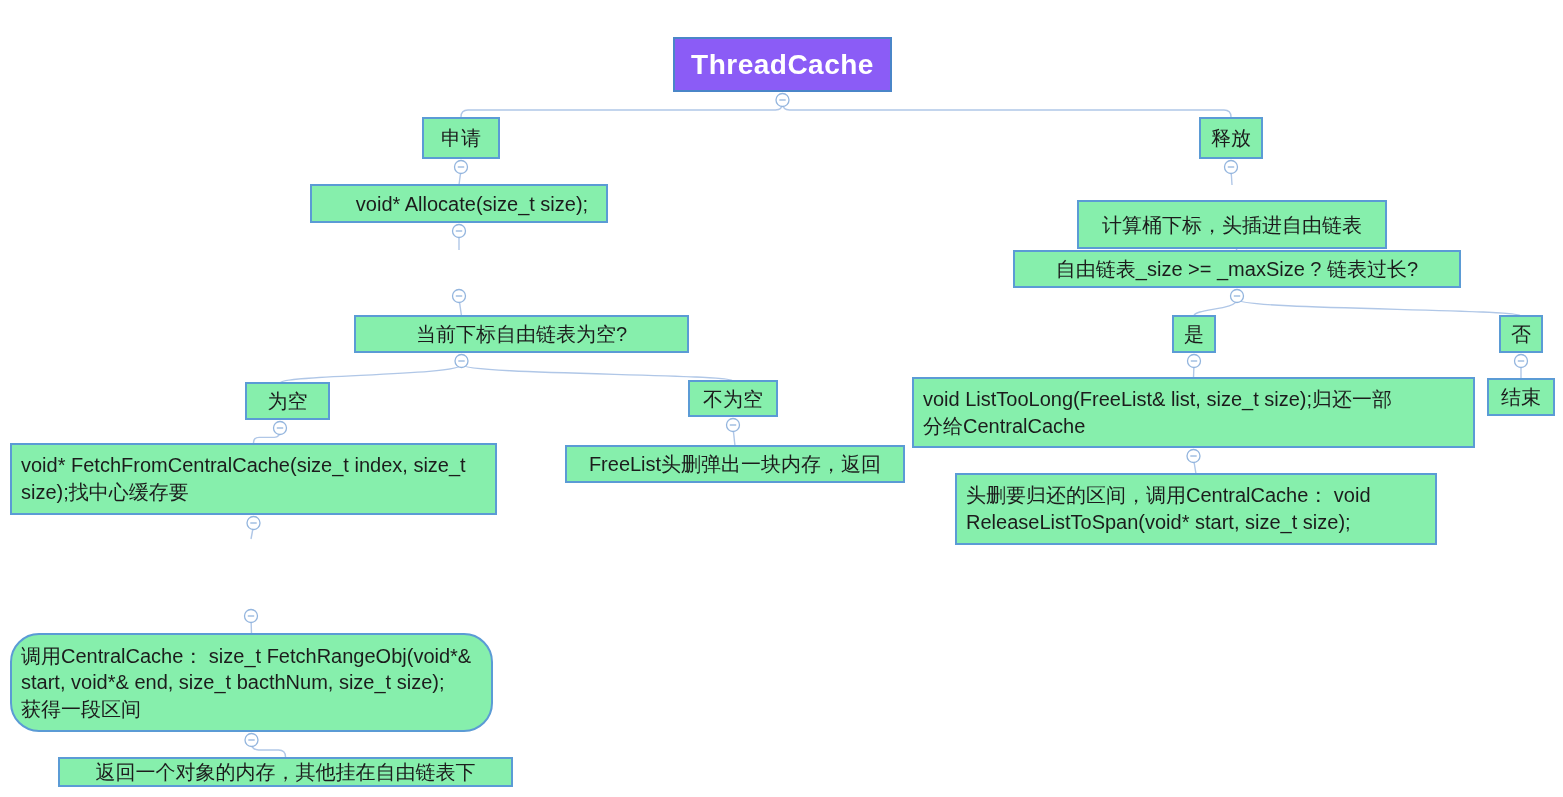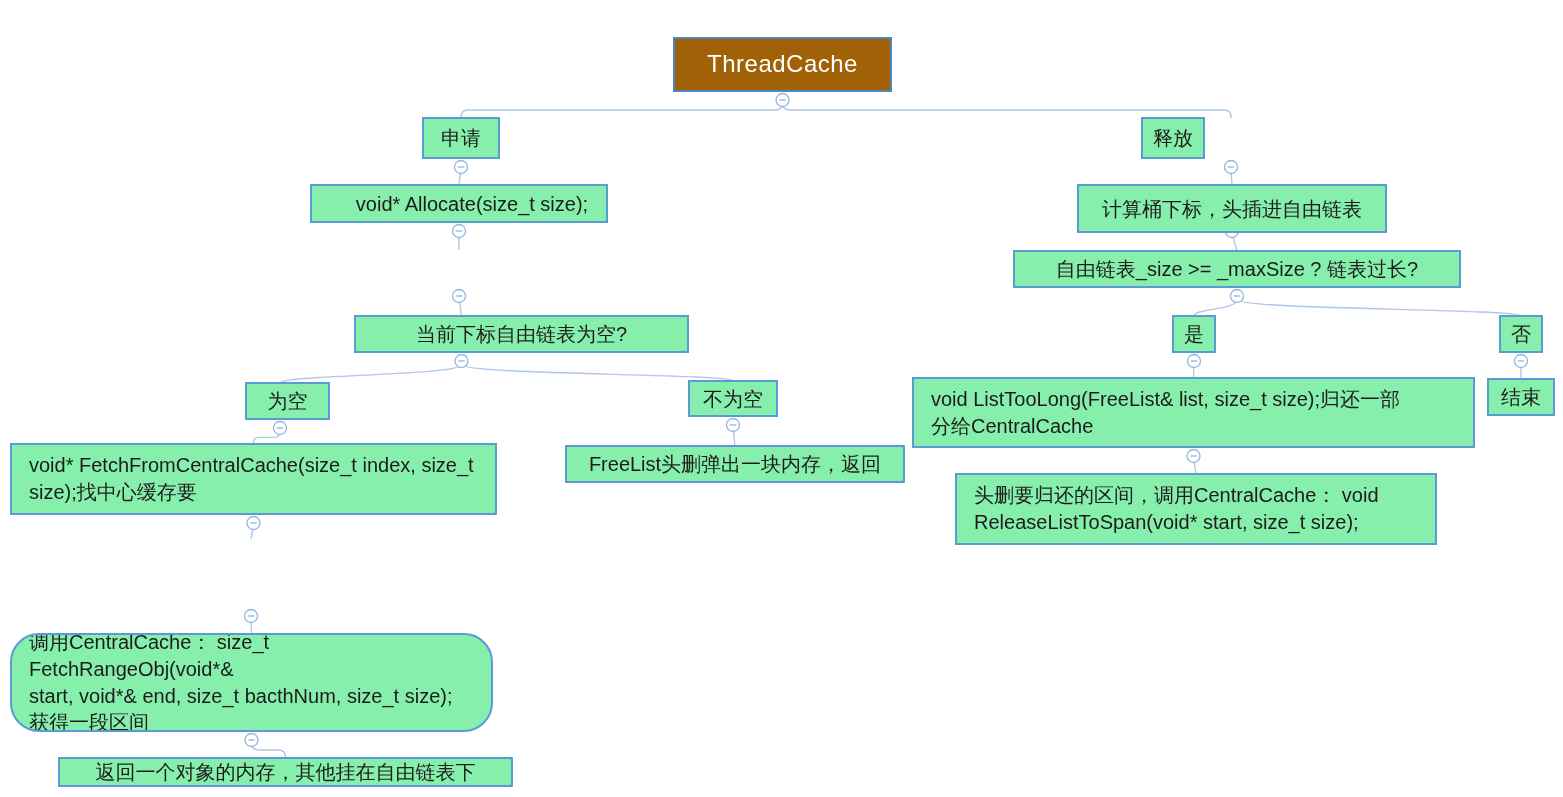--- a/index.html
+++ b/index.html
@@ -10,25 +10,25 @@
   #wires{position:absolute;left:0;top:0;width:1563px;height:797px;}
   .node{
     position:absolute;box-sizing:border-box;
     border:2px solid #5b9bd5;background:#86efac;color:#1c1c1c;
     font-size:20px;line-height:1.2;
     display:flex;align-items:center;justify-content:center;
     text-align:center;white-space:nowrap;z-index:2;
   }
   .node.multi{
     justify-content:flex-start;text-align:left;
-    padding:3px 17px;white-space:pre-wrap;line-height:1.33;overflow:hidden;
+    padding:3px 9px;white-space:pre-wrap;line-height:1.33;overflow:hidden;
   }
   .node.root{
-    background:#a16207;border-color:#4a86c8;color:#ffffff;
-    font-weight:normal;font-size:24px;letter-spacing:0.5px;
+    background:#8b5cf6;border-color:#4a86c8;color:#ffffff;
+    font-weight:bold;font-size:28px;letter-spacing:0.5px;
   }
 </style>
 </head>
 <body>
 
 <div id="canvas">
   <svg id="wires" viewBox="0 0 1563 797" xmlns="http://www.w3.org/2000/svg">
       <path d="M782.5,102.5 Q782.5,109.95 775.5,109.95 H468 Q461,109.95 461,116.95 L461,118" fill="none" stroke="#b0c7e7" stroke-width="1.4"></path>
       <path d="M782.5,102.5 Q782.5,109.95 789.5,109.95 H1224 Q1231,109.95 1231,116.95 L1231,118" fill="none" stroke="#b0c7e7" stroke-width="1.4"></path>
       <path d="M461,169.5 L459,185" fill="none" stroke="#b0c7e7" stroke-width="1.4"></path>
@@ -120,22 +120,22 @@
     <div class="node" style="left: 322px; top: 315px; width: 335px; height: 38px; margin-left: 32px;">当前下标自由链表为空?</div>
     <div class="node" style="left: 245px; top: 382px; width: 85px; height: 38px;">为空</div>
     <div class="node" style="left: 688px; top: 380px; width: 90px; height: 37px;">不为空</div>
     <div class="node multi" style="left: 10px; top: 443px; width: 487px; height: 72px;">void* FetchFromCentralCache(size_t index, size_t
 size);找中心缓存要</div>
     <div class="node multi" style="left: 10px; top: 633px; width: 483px; height: 99px; border-radius: 29px;">调用CentralCache： size_t FetchRangeObj(void*&amp;
 start, void*&amp; end, size_t bacthNum, size_t size);
 获得一段区间</div>
     <div class="node" style="left: 58px; top: 757px; width: 455px; height: 30px;">返回一个对象的内存，其他挂在自由链表下</div>
     <div class="node" style="left: 565px; top: 445px; width: 340px; height: 38px;">FreeList头删弹出一块内存，返回</div>
-    <div class="node" style="left: 1141px; top: 117px; width: 64px; height: 42px;">释放</div>
-    <div class="node" style="left: 1077px; top: 184px; width: 310px; height: 49px; font-family: Liberation Serif, serif;">计算桶下标，头插进自由链表</div>
+    <div class="node" style="left: 1199px; top: 117px; width: 64px; height: 42px;">释放</div>
+    <div class="node" style="left: 1077px; top: 200px; width: 310px; height: 49px; font-family: Liberation Serif, serif;">计算桶下标，头插进自由链表</div>
     <div class="node" style="left: 1013px; top: 250px; width: 448px; height: 38px;">自由链表_size &gt;= _maxSize ? 链表过长?</div>
     <div class="node" style="left: 1172px; top: 315px; width: 44px; height: 38px;">是</div>
     <div class="node" style="left: 1499px; top: 315px; width: 44px; height: 38px;">否</div>
     <div class="node multi" style="left: 912px; top: 377px; width: 563px; height: 71px;">void ListTooLong(FreeList&amp; list, size_t size);归还一部
 分给CentralCache</div>
     <div class="node" style="left: 1487px; top: 378px; width: 68px; height: 38px;">结束</div>
     <div class="node multi" style="left: 955px; top: 473px; width: 482px; height: 72px;">头删要归还的区间，调用CentralCache： void
 ReleaseListToSpan(void* start, size_t size);</div>
   </div>
 

